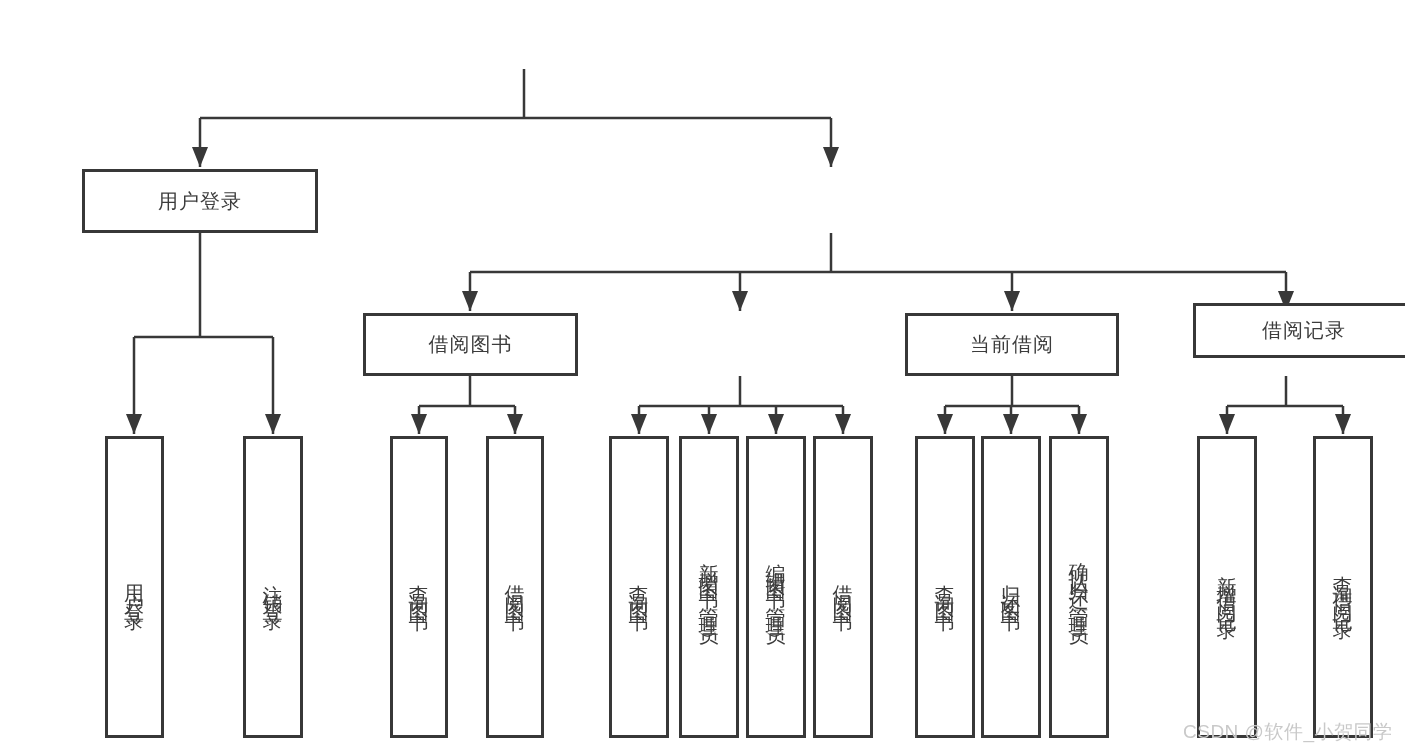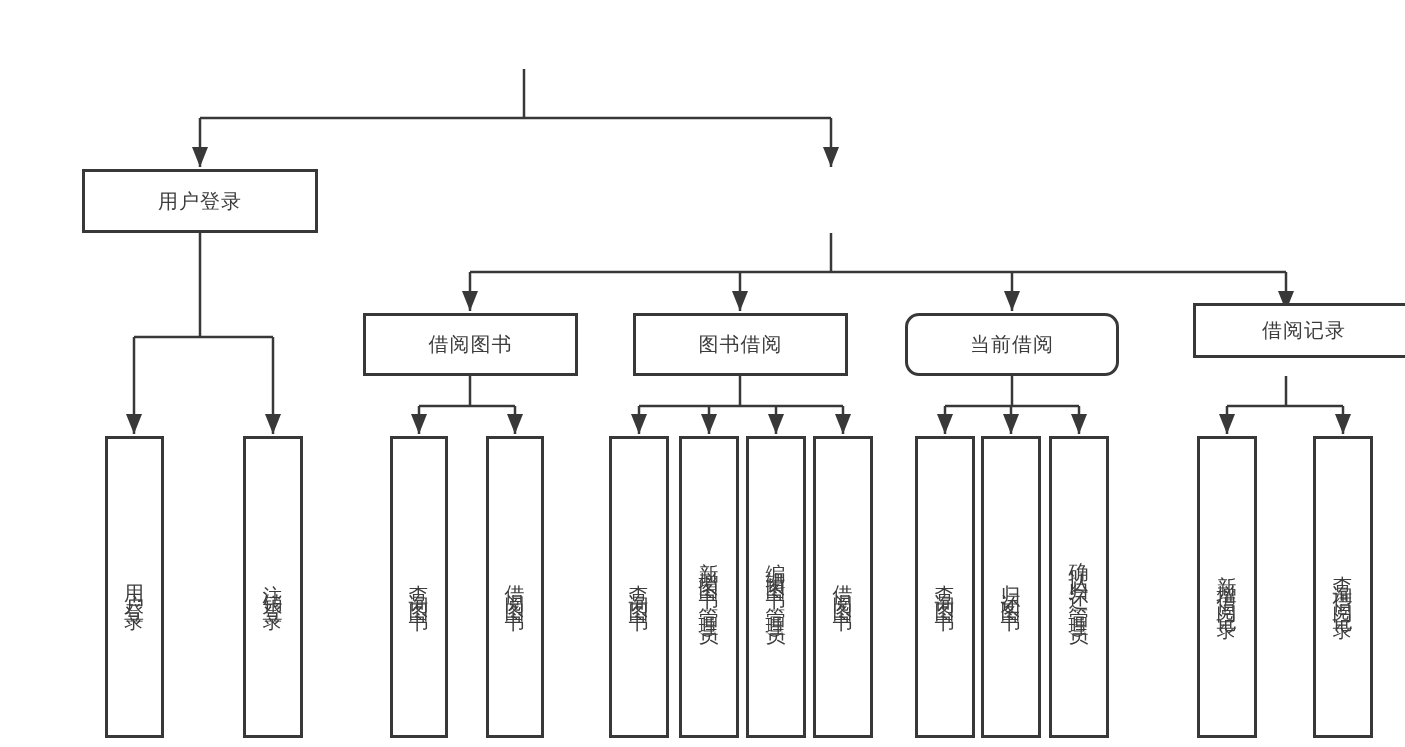--- a/index.html
+++ b/index.html
@@ -44,21 +44,21 @@
     letter-spacing: 9px;
     line-height: 1.1;
     font-size: 20px;
   }
   
   .root-box        { left: 20px;   top: 13px;  width: 1008px; height: 57px; }
   .n-user-login    { left: 82px;   top: 169px; width: 236px;  height: 64px; }
   .n-book-mgmt     { left: 713px;  top: 169px; width: 237px;  height: 64px; }
   .n-new-book      { left: 363px;  top: 313px; width: 215px;  height: 63px; }
   .n-book-borrow   { left: 633px;  top: 313px; width: 215px;  height: 63px; }
-  .n-cur-borrow    { left: 905px;  top: 313px; width: 214px;  height: 63px; border-radius: 14px; }
+  .n-cur-borrow    { left: 905px;  top: 313px; width: 214px;  height: 63px; }
   .n-borrow-rec    { left: 1175px; top: 303px; width: 222px;  height: 55px; margin-left: 18px; }
   
   .lf-1  { left: 105px;  width: 59px; }
   .lf-2  { left: 243px;  width: 60px; }
   .lf-3  { left: 390px;  width: 58px; }
   .lf-4  { left: 486px;  width: 58px; }
   .lf-5  { left: 609px;  width: 60px; }
   .lf-6  { left: 679px;  width: 60px; }
   .lf-7  { left: 746px;  width: 60px; }
   .lf-8  { left: 813px;  width: 60px; }
@@ -127,23 +127,20 @@
   </svg>
 
 
   <div class="box n-user-login">
     <span class="lbl">用户登录</span>
   </div>
 
   <div class="box n-new-book">
     <span class="lbl">借阅图书</span>
   </div>
-  <div class="box n-book-borrow">
-    <span class="lbl">图书借阅</span>
-  </div>
   <div class="box n-cur-borrow">
     <span class="lbl">当前借阅</span>
   </div>
   <div class="box n-borrow-rec">
     <span class="lbl">借阅记录</span>
   </div>
 
   <div class="box leaf lf-1">
     <span class="vlbl">用户登录</span>
   </div>
@@ -181,13 +178,14 @@
     <span class="vlbl">确认归还（管理员）</span>
   </div>
 
   <div class="box leaf lf-12">
     <span class="vlbl">新增借阅记录</span>
   </div>
   <div class="box leaf lf-13">
     <span class="vlbl">查询借阅记录</span>
   </div>
 
+  <div class="watermark">CSDN @软件_小贺同学</div>
 </div>
 
 </body></html>

